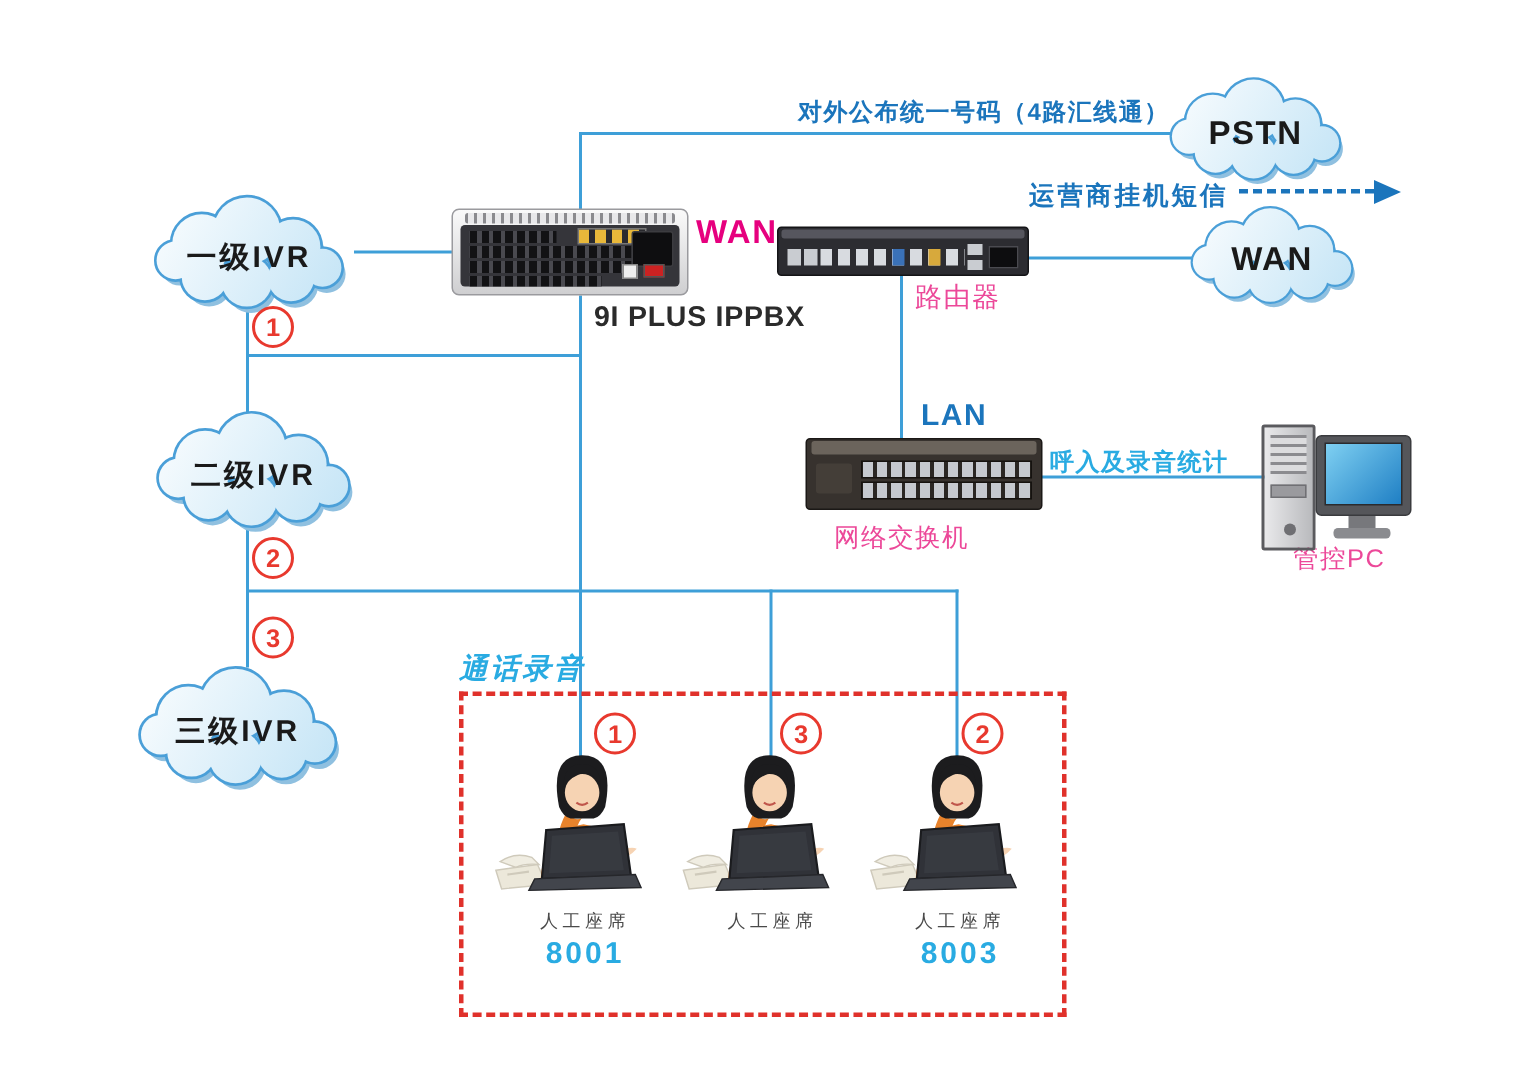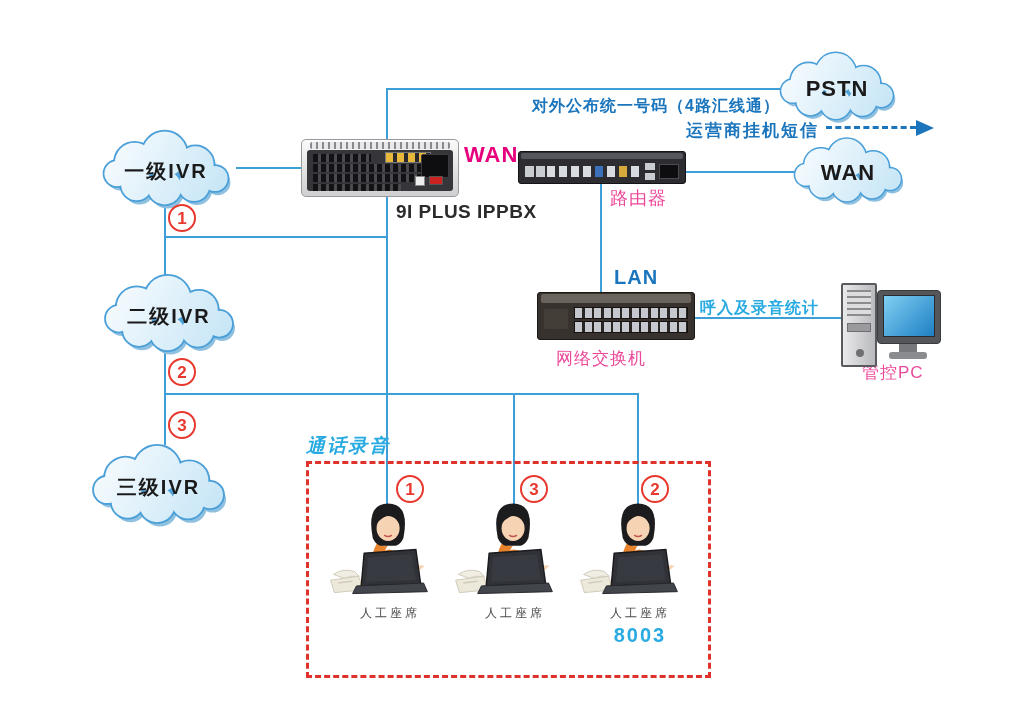--- a/index.html
+++ b/index.html
@@ -287,21 +287,21 @@
         <circle cx="170" cy="75" r="18"></circle>
           <circle cx="140" cy="85" r="22"></circle>
           <circle cx="98" cy="88" r="24"></circle>
         <circle cx="58" cy="84" r="22"></circle>
           <circle cx="30" cy="68" r="18"></circle>
       </g>
     </svg>
     <span class="cloud-label" style="font-size:22px;letter-spacing:1px;">WAN</span>
   </div>
 
-  <div class="lbl lbl-bluebig" style="left:532px;top:65px;margin-top:31px;">对外公布统一号码（4路汇线通）</div>
+  <div class="lbl lbl-bluebig" style="left:532px;top:65px;">对外公布统一号码（4路汇线通）</div>
   <div class="lbl lbl-sms" style="left:686px;top:119px;">运营商挂机短信</div>
   <div class="lbl lbl-wanport" style="left:464px;top:142px;">WAN</div>
   <div class="lbl lbl-ippbx" style="left:396px;top:201px;">9I PLUS IPPBX</div>
   <div class="lbl lbl-dev" style="left:610px;top:186px;font-size:18px;">路由器</div>
   <div class="lbl lbl-lan" style="left:614px;top:266px;">LAN</div>
   <div class="lbl lbl-dev" style="left:556px;top:347px;">网络交换机</div>
   <div class="lbl lbl-cyan" style="left:700px;top:298px;">呼入及录音统计</div>
   <div class="lbl lbl-dev" style="left:862px;top:361px;">管控PC</div>
   <div class="lbl lbl-rec" style="left:306px;top:433px;">通话录音</div>
 
@@ -373,20 +373,21 @@
       <ellipse cx="63" cy="38" rx="12" ry="13" fill="#F6D3B3"></ellipse>
       <path d="M50,34 Q50,18 63,18 Q76,18 76,34 Q70,24 65,24 Q56,26 50,34 Z" fill="#1c1c1e"></path>
       <path d="M59,45 q4,3 8,0" stroke="#c0564b" stroke-width="1.5" fill="none"></path>
       <g>
         <path d="M38,64 L92,60 L97,96 L35,98 Z" fill="#303238" stroke="#1a1b1e" stroke-width="1.5"></path>
         <path d="M42,68 L88,65 L92,92 L40,94 Z" fill="#3a3d44" opacity="0.7"></path>
         <path d="M30,98 L100,95 L104,104 L26,106 Z" fill="#42454c" stroke="#26272b" stroke-width="1"></path>
       </g>
     </svg>
     <div class="title">人工座席</div>
+    <div class="ext">8001</div>
   </div>
 
   <div class="agent" style="left:450px;top:492px;">
     <svg width="130" height="115" viewBox="0 0 130 120">
       <g>
         <path d="M6,86 q10,-7 22,-3 l5,5 q-10,-1 -16,2 Z" fill="#f0ede2" stroke="#cfcabb" stroke-width="1"></path>
         <path d="M3,92 L32,88 L38,102 L7,105 Z" fill="#ece8da" stroke="#cfcabb" stroke-width="1"></path>
         <path d="M11,95 l15,-2" stroke="#cfcabb" stroke-width="1.5" fill="none"></path>
       </g>
       <path d="M34,100 Q36,64 64,60 Q92,64 96,100 Z" fill="#E8832C"></path>

